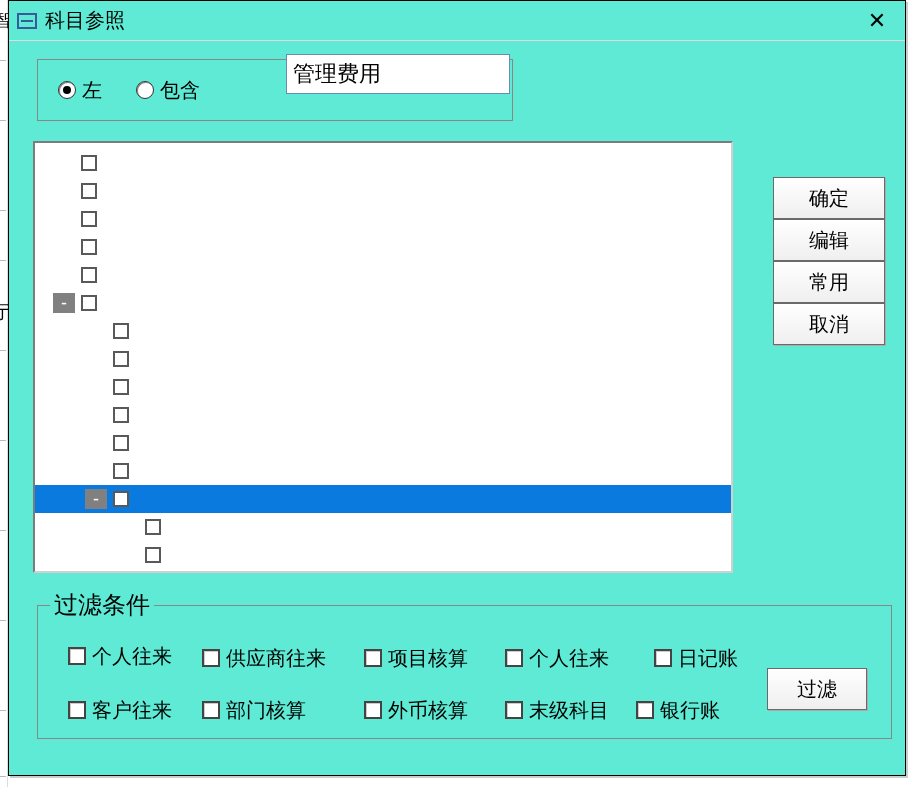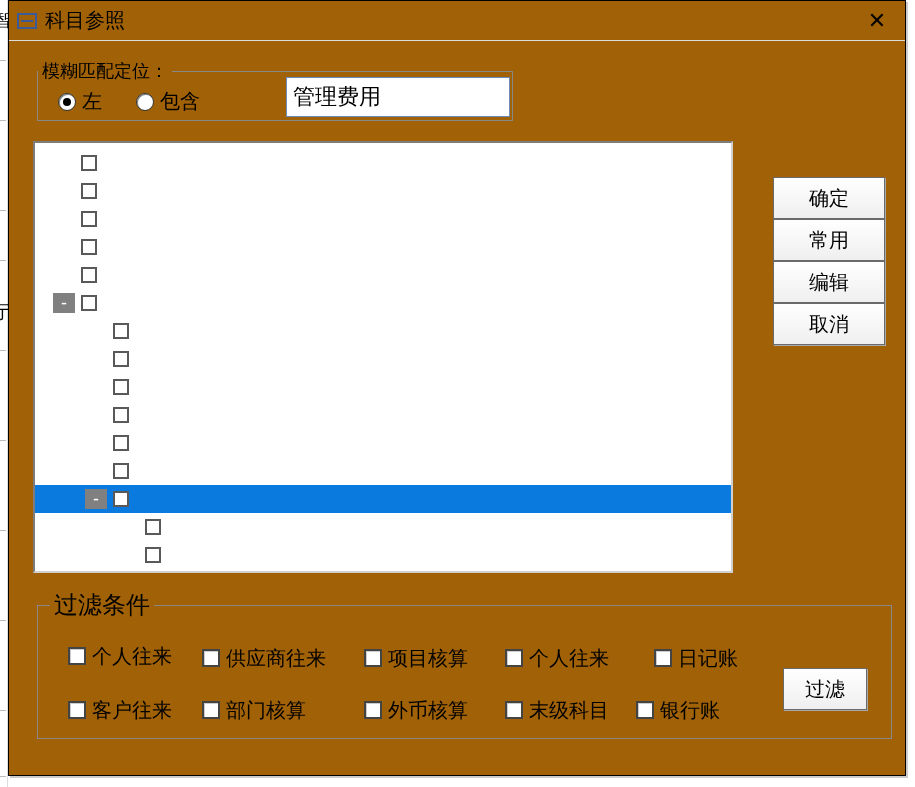--- a/index.html
+++ b/index.html
@@ -16,21 +16,21 @@
   
   .bg-lines { position: absolute; inset: 0; pointer-events: none; }
   .bg-lines div { position: absolute; left: 0; width: 6px; height: 1px; background: #bbb; }
 
   .dialog {
     position: absolute;
     left: 8px;
     top: 0;
     width: 898px;
     height: 776px;
-    background: #a16207;
+    background: #5eead4;
     border: 1px solid #000;
     box-shadow: 2px 2px 0 rgba(0,0,0,0.2);
   }
   .titlebar {
     height: 40px;
     display: flex;
     align-items: center;
     padding: 0 8px;
     border-bottom: 1px solid #ddd;
   }
@@ -152,21 +152,21 @@
   .chk {
     width: 18px; height: 18px;
     border: 2px solid #444;
     background: #fff;
     display:inline-block;
     box-shadow: inset 1px 1px 0 #ccc;
   }
   .filter-btn {
     position: absolute;
     right: 12px; bottom: 18px;
-    width: 84px;
+    width: 100px;
   }
 
   .left-stub {
     position: absolute; left:0; top:0; width:8px; height:100%;
     background:#fff; border-right:1px solid #ddd;
   }
   .left-stub .char { position:absolute; left:-6px; font-size:18px; }
 </style>
 </head>
 <body>
@@ -192,21 +192,20 @@
 <div class="dialog">
   <div class="titlebar">
     <span class="app-icon"></span>
     <span class="title">科目参照</span>
     <span class="close">✕</span>
   </div>
 
   <div class="content">
 
     <fieldset class="match">
-      <legend>模糊匹配定位：</legend>
       <div class="match-row">
         <span class="radio checked"></span>
         <span class="radio-label">左</span>
         <span class="radio"></span>
         <span class="radio-label">包含</span>
         <input class="search-box" value="管理费用" style="">
       </div>
     </fieldset>
 
     <div class="tree-wrap">
@@ -271,22 +270,22 @@
           </div>
           <div class="row">
             <span class="indent" style="width: 110px;"></span>
             <span class="cbox"></span>
           </div>
         </div>
     </div>
 
     <div class="side-buttons">
       <button class="btn">确定</button>
+      <button class="btn">编辑</button>
       <button class="btn">常用</button>
-      <button class="btn">编辑</button>
       <button class="btn">取消</button>
     </div>
 
     <fieldset class="filter">
       <legend>过滤条件</legend>
       <div class="filter-grid">
         <label class="fc" style="left:18px; top:16px">
             <span class="chk"></span>
             <span>个人往来</span>
           </label>

